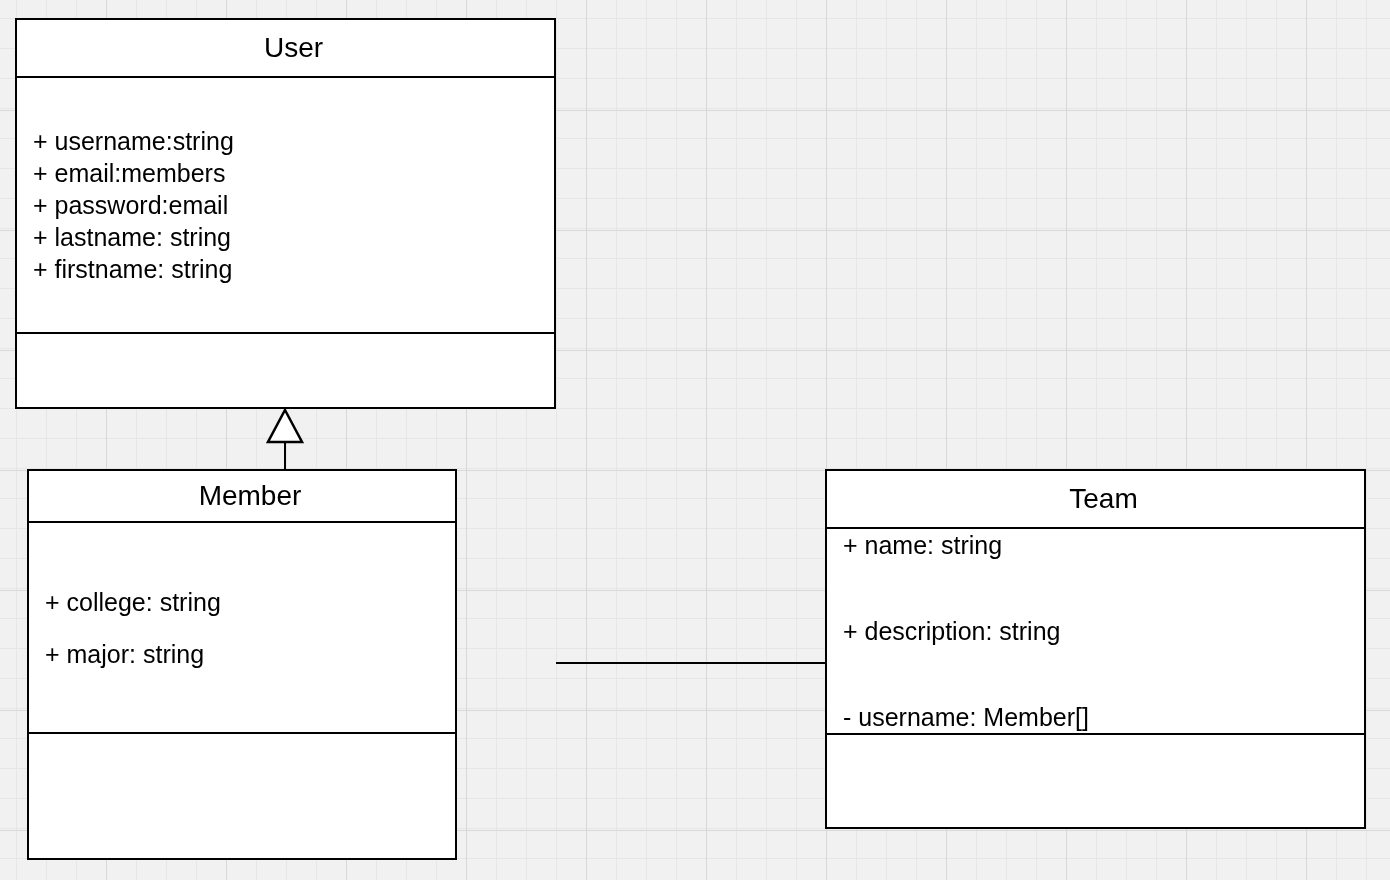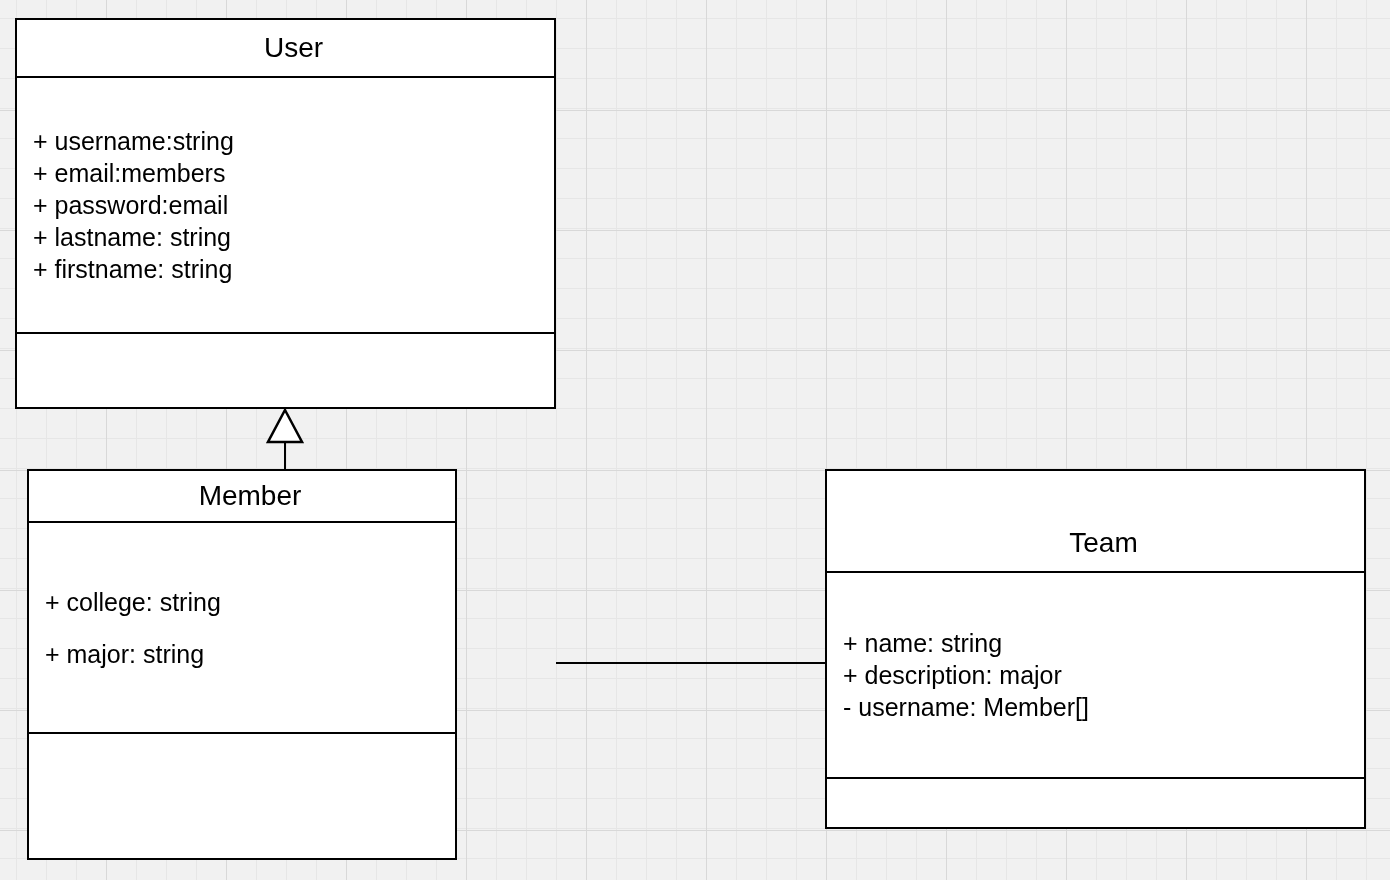--- a/index.html
+++ b/index.html
@@ -59,22 +59,22 @@
   }
   #class-user   { left: 15px;  top: 18px;  width: 541px; height: 391px; }
   #class-user .uml-title   { height: 56px; }
   #class-user .uml-attrs   { height: 254px; }
 
   #class-member { left: 15px;  top: 469px; width: 430px; height: 391px; margin-left: 12px; }
   #class-member .uml-title { height: 50px; }
   #class-member .uml-attrs { height: 209px; gap: 20px; }
 
   #class-team   { left: 825px; top: 469px; width: 541px; height: 360px; }
-  #class-team .uml-title   { height: 56px; margin-top: 44px; }
-  #class-team .uml-attrs   { height: 204px; }
+  #class-team .uml-title   { height: 56px; }
+  #class-team .uml-attrs   { height: 204px; justify-content: space-between; }
 
   .edge {
     position: absolute;
     background: #000000;
   }
   #generalization-line {
     left: 284px;
     top: 442px;
     width: 2px;
     height: 28px;
@@ -123,19 +123,19 @@
         <div class="attr-line">+ college: string</div>
         <div class="attr-line">+ major: string</div>
       </div>
     <div class="uml-methods"></div>
   </div>
 
   <div class="uml-class" id="class-team">
     <div class="uml-title">Team</div>
     <div class="uml-attrs">
         <div class="attr-line">+ name: string</div>
-        <div class="attr-line">+ description: major</div>
+        <div class="attr-line">+ description: string</div>
         <div class="attr-line">- username: Member[]</div>
       </div>
     <div class="uml-methods"></div>
   </div>
 
 </div>
 
 </body></html>

